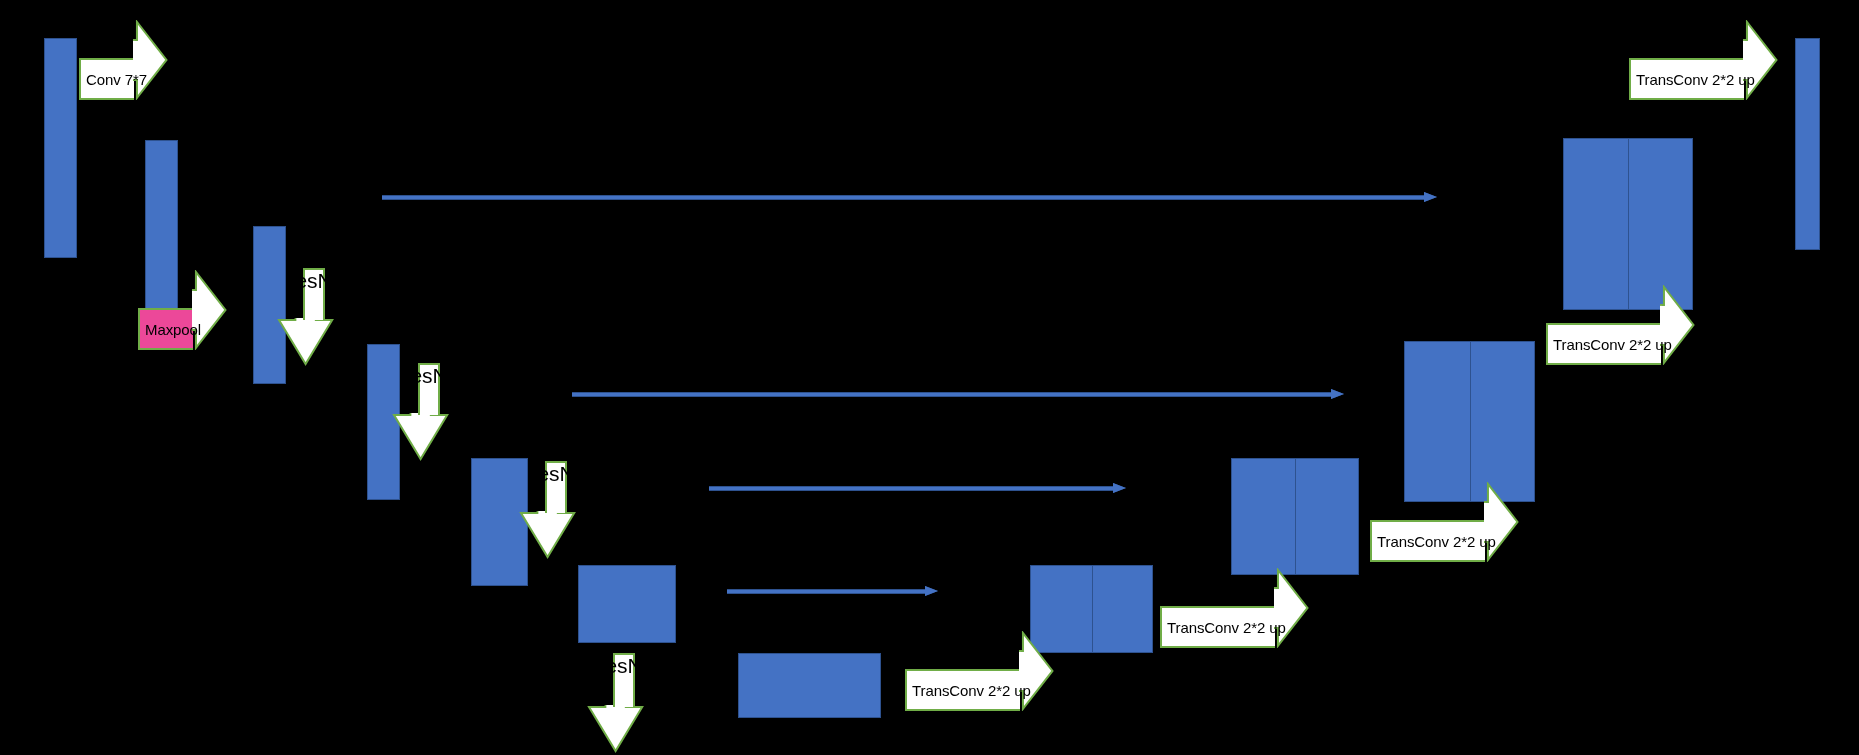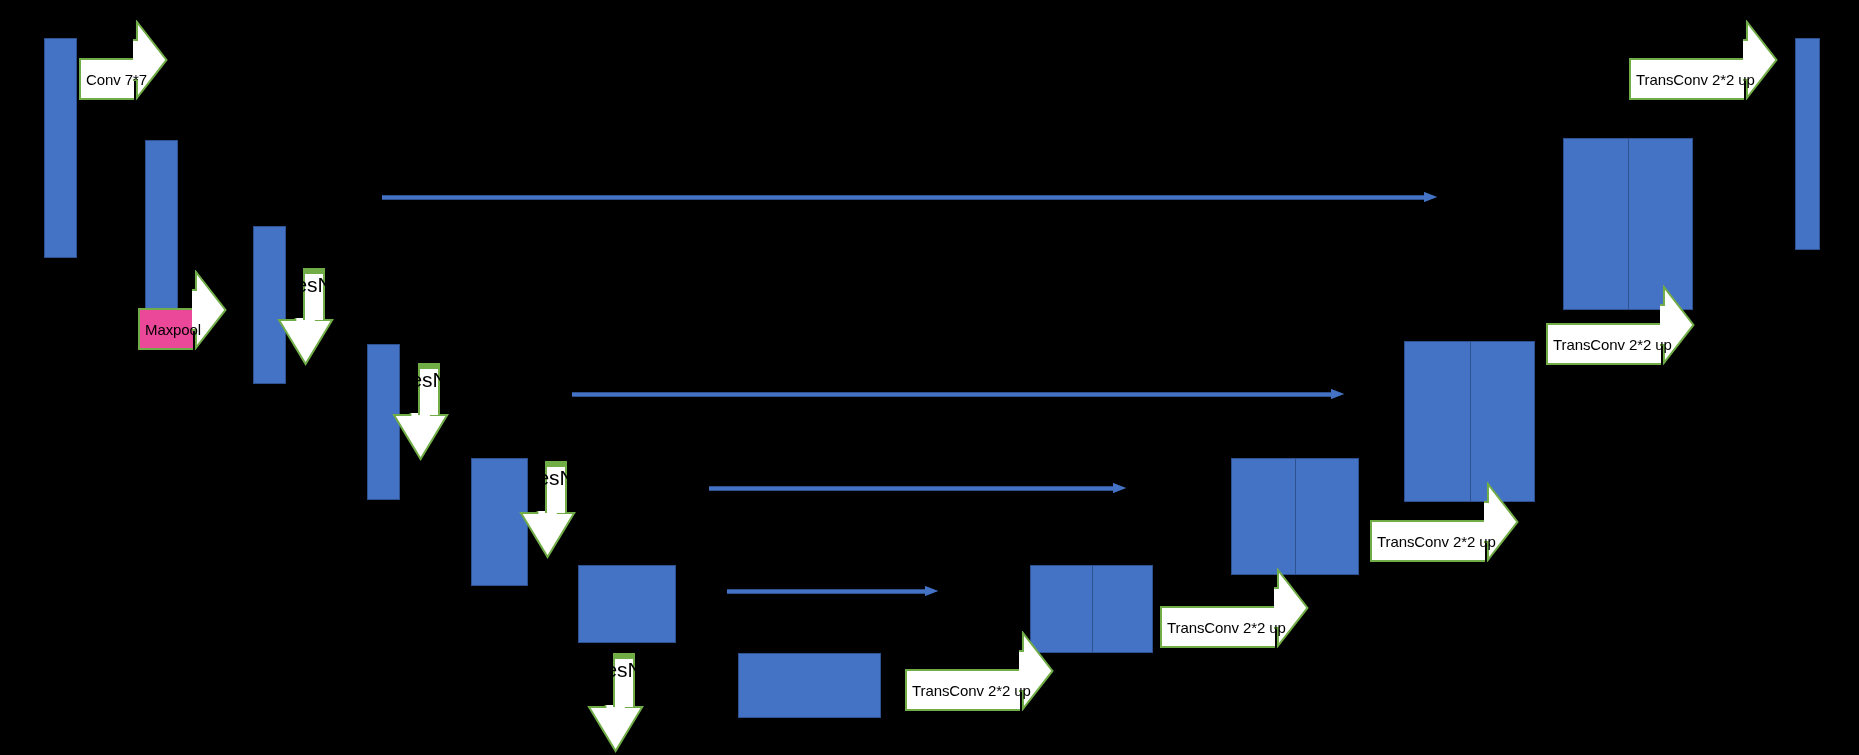--- a/index.html
+++ b/index.html
@@ -95,21 +95,21 @@
   
   .op.down {
     flex-direction: column;
     align-items: center;
   }
   .op.down .shaftbox {
     position: relative;
     background: #FFFFFF;
     border-left: 2px solid #70AD47;
     border-right: 2px solid #70AD47;
-    border-top: 6px solid #a21caf;
+    border-top: 2px solid #a21caf;
     box-sizing: border-box;
     display: flex;
     align-items: flex-start;
     justify-content: center;
   }
   .op.down .label {
     position: absolute;
     top: -1px;
     left: 50%;
     transform: translateX(-50%);

